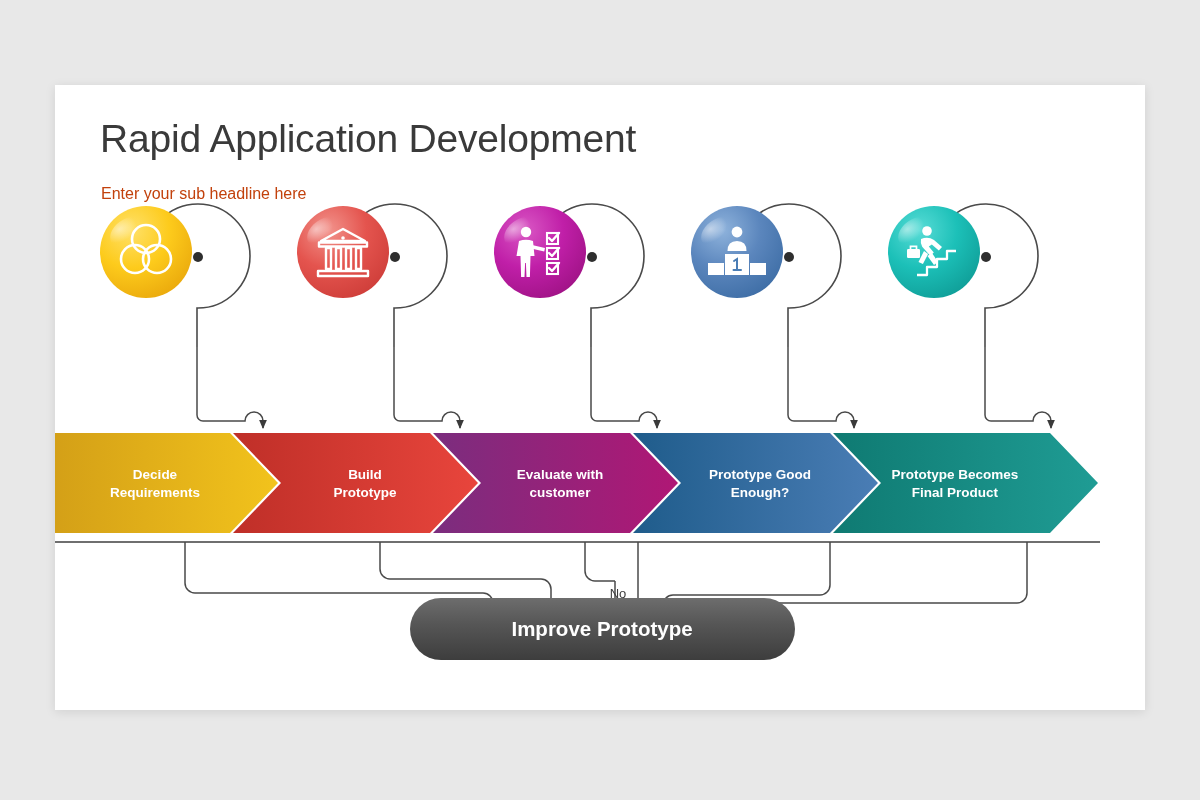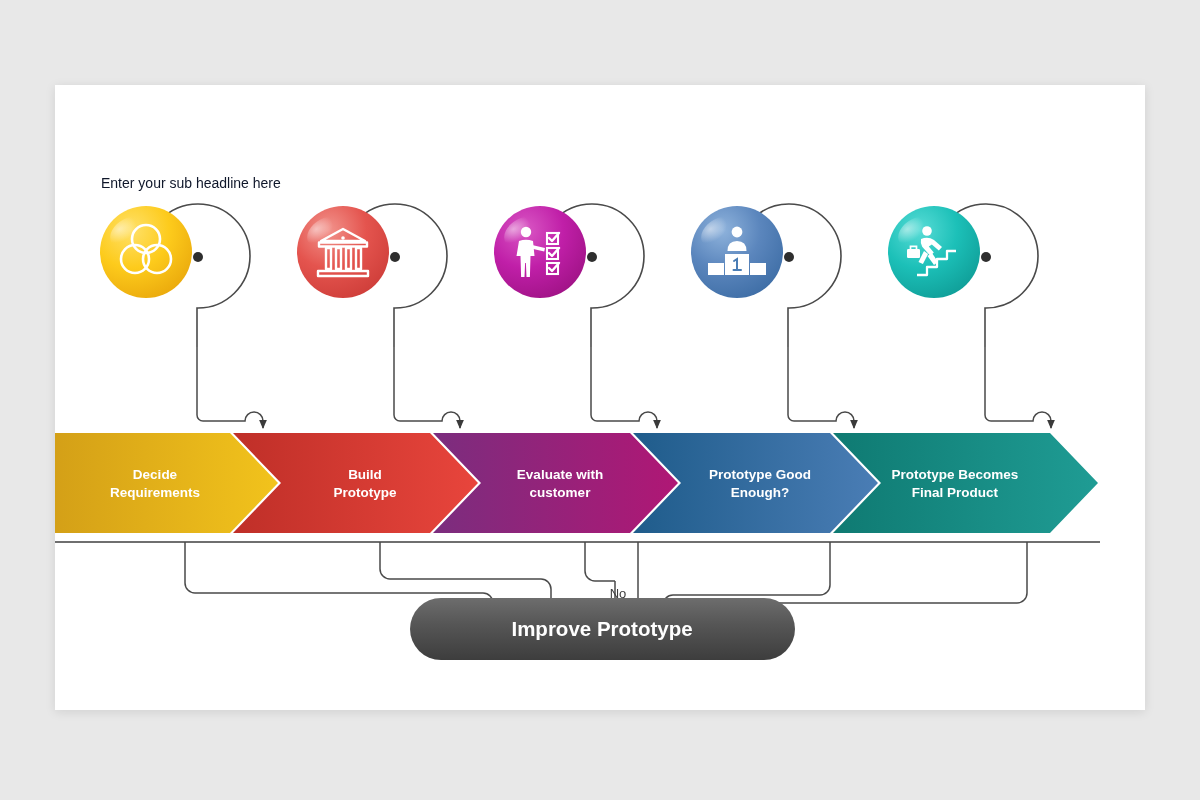--- a/index.html
+++ b/index.html
@@ -20,23 +20,23 @@
     position: absolute;
     left: 45px; top: 32px;
     font-size: 39px;
     font-weight: 400;
     color: #3a3a3a;
     letter-spacing: -0.2px;
     white-space: nowrap;
   }
   #subtitle {
     position: absolute;
-    left: 46px; top: 90px;
-    font-size: 14px;
-    color: #0f172a;
+    left: 46px; top: 100px;
+    font-size: 16px;
+    color: #c2410c;
     white-space: nowrap;
   }
   #canvas {
     position: absolute;
     left: 0; top: 0;
     width: 1090px; height: 625px;
   }
   svg { display: block; }
   .lbl {
     fill: #ffffff;
@@ -61,20 +61,21 @@
   }
   .conn { fill: none; stroke: #4a4a4a; stroke-width: 1.5; }
   .rail { stroke: #3f3f3f; stroke-width: 1.6; }
   .ring { fill: none; stroke: #4a4a4a; stroke-width: 1.6; }
 </style>
 </head>
 <body>
 
 <div id="slide">
 
+  <div id="title">Rapid Application Development</div>
   <div id="subtitle">Enter your sub headline  here</div>
 
   <svg id="canvas" viewBox="0 0 1090 625">
     <defs>
 
       <linearGradient id="ag1" x1="0" y1="0" x2="1" y2="0">
         <stop offset="0%" stop-color="#d4a017"></stop>
           <stop offset="100%" stop-color="#f2c31c"></stop>
       </linearGradient>
       <linearGradient id="ag2" x1="0" y1="0" x2="1" y2="0">

